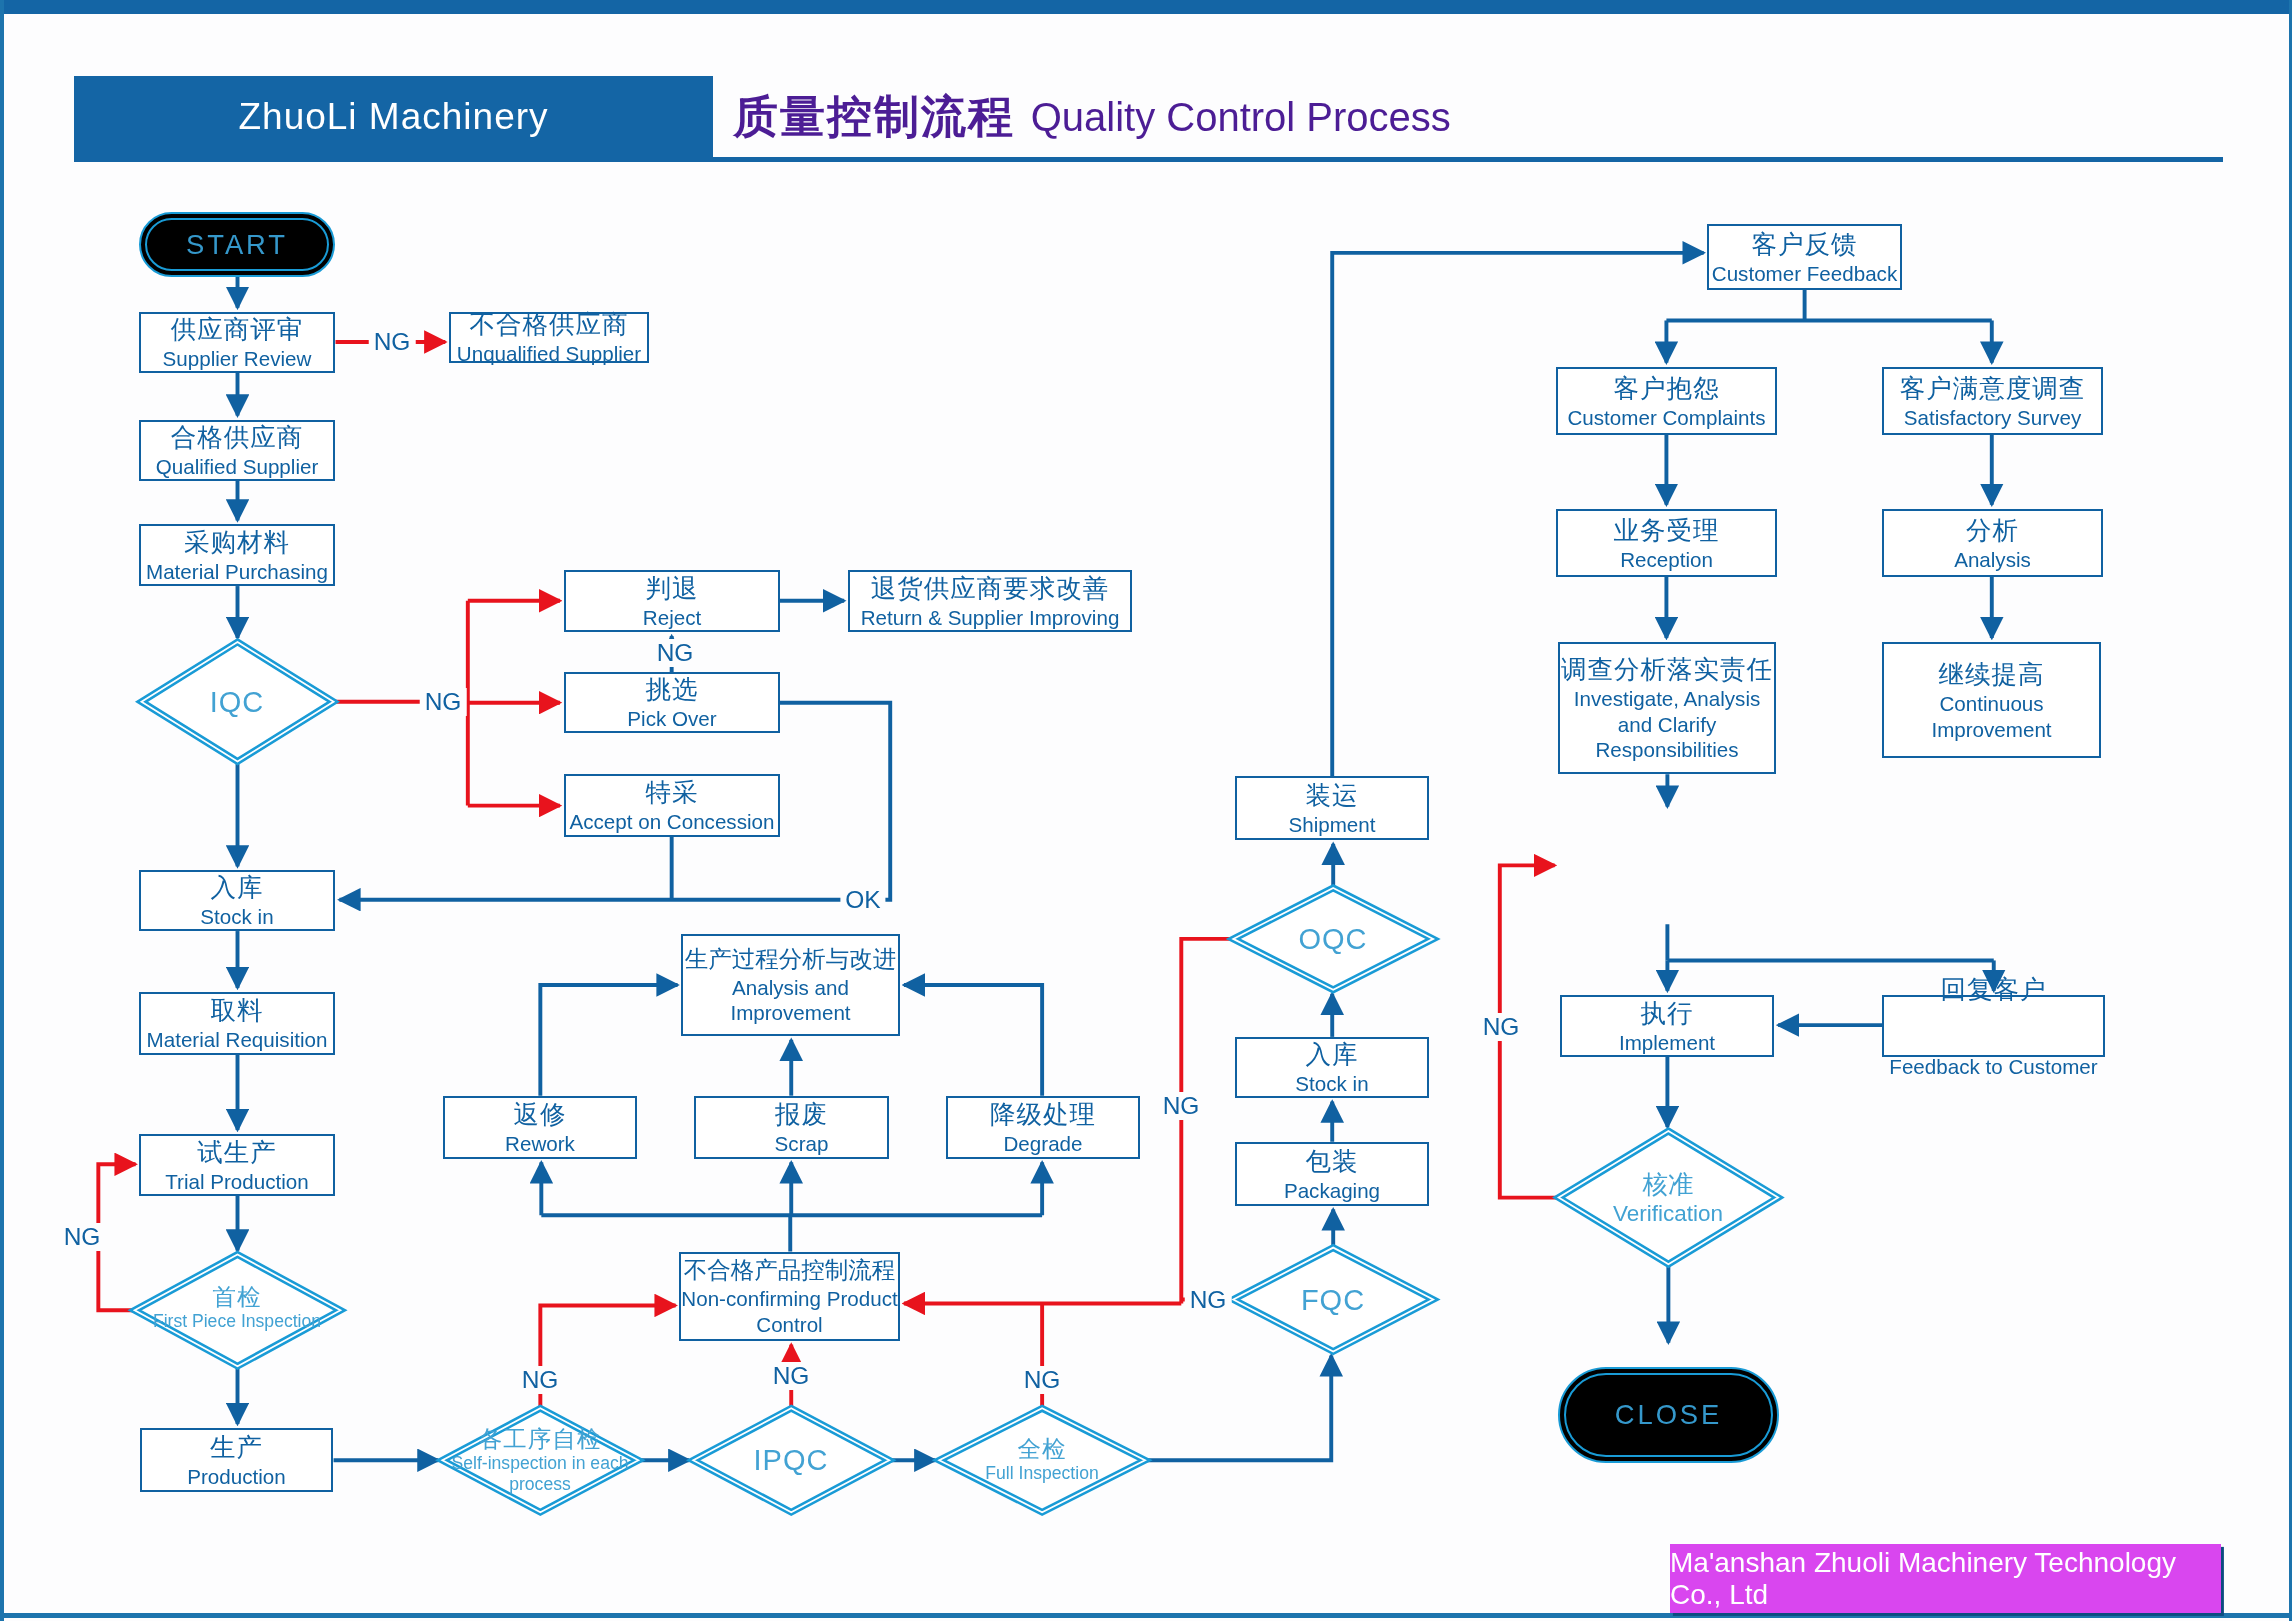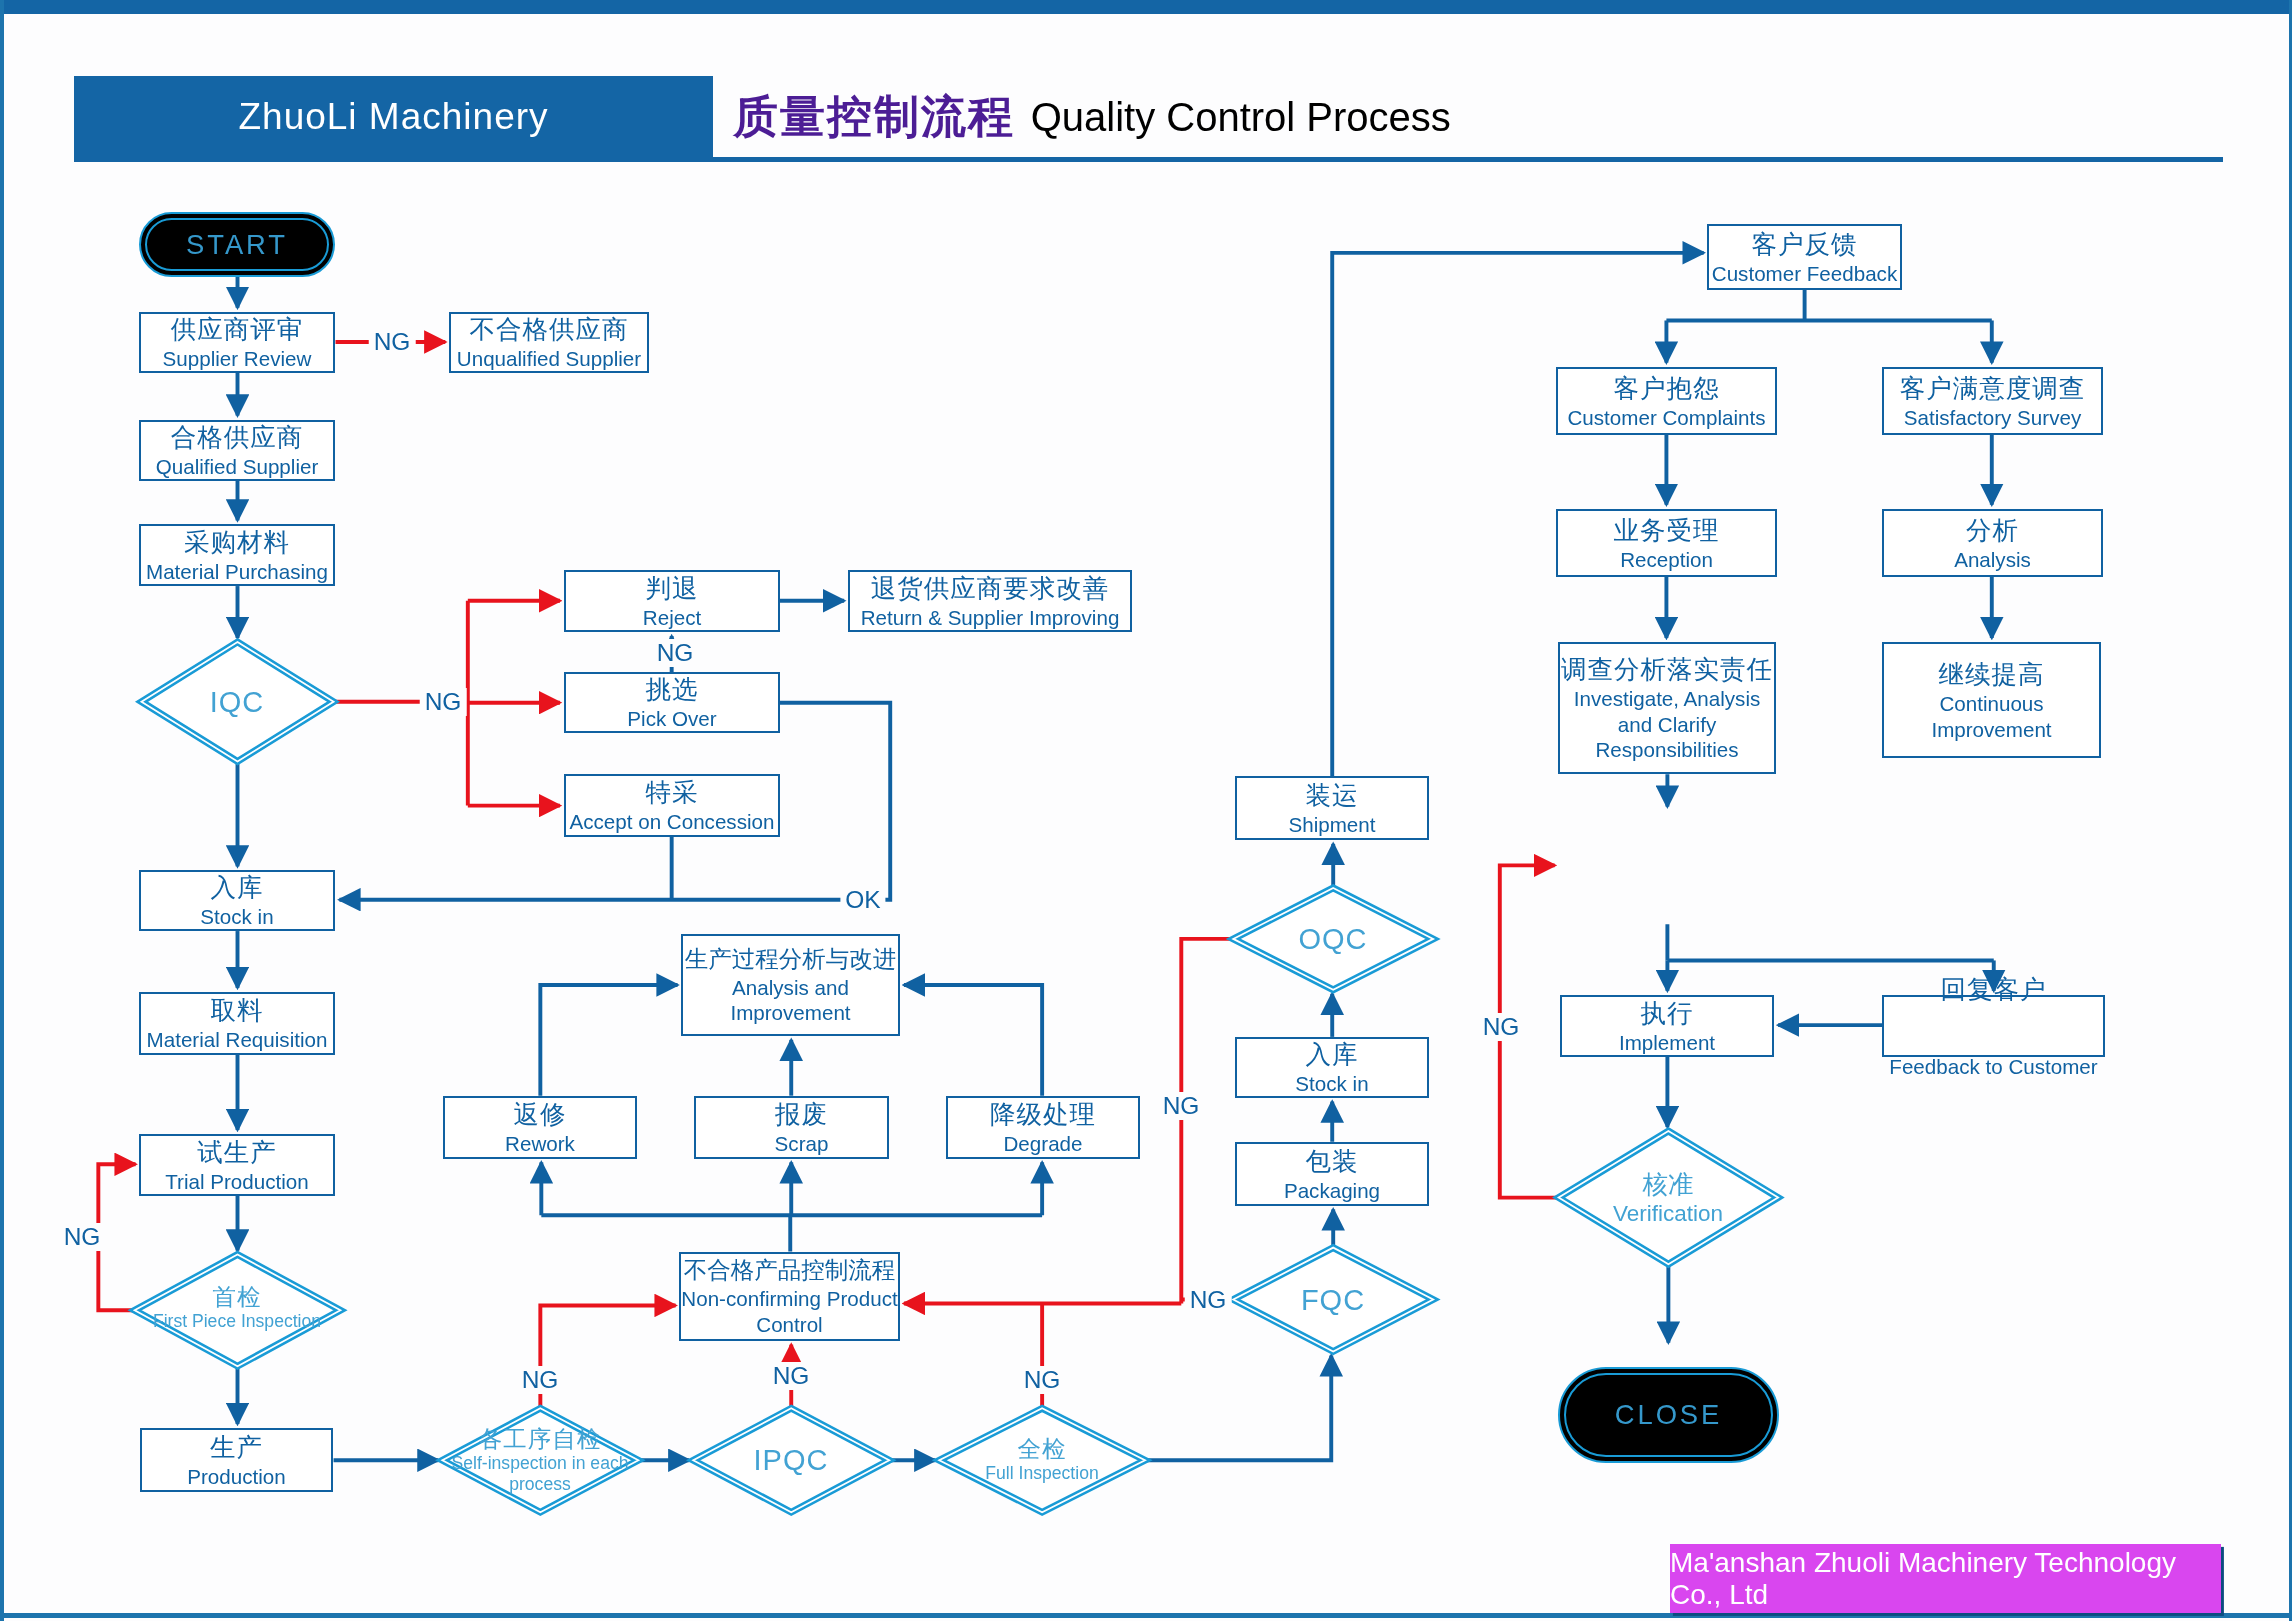--- a/index.html
+++ b/index.html
@@ -9,21 +9,21 @@
   .frame-top{position:absolute;left:0;top:0;width:2293px;height:13.7px;background:#1465a5;}
   .frame-bottom{position:absolute;left:0;top:1613px;width:2293px;height:4.9px;background:#1d74ad;}
   .frame-left{position:absolute;left:0;top:0;width:3.9px;height:1621px;background:#1d74ad;}
   .frame-right{position:absolute;left:2289px;top:0;width:3.9px;height:1621px;background:#1d74ad;}
   
   .logo-box{position:absolute;left:74px;top:76px;width:639px;height:82px;background:#1465a5;
             display:flex;align-items:center;justify-content:center;}
   .logo-box span{color:#fff;font-size:37px;letter-spacing:1px;font-weight:500;}
   .title{position:absolute;left:733px;top:76px;height:82px;display:flex;align-items:center;}
   .title .t-zh{font-size:45px;font-weight:bold;color:#4c1d95;letter-spacing:2px;}
-  .title .t-en{font-size:40px;color:#000000;margin-left:15.7px;}
+  .title .t-en{font-size:40px;color:#4c1d95;margin-left:15.7px;}
   .rule{position:absolute;left:74px;top:157px;width:2149px;height:4.9px;background:#1465a5;}
   
   .footer{position:absolute;left:1670px;top:1544px;width:551px;height:69px;background:#d946ef;
           display:flex;align-items:center;justify-content:center;box-shadow:2.9px 2.9px 0 #0d4c80;}
   .footer span{color:#fff;font-size:28px;}
   
   .node{position:absolute;border:2.9px solid #1061a1;background:#fff;color:#1061a1;
         display:flex;flex-direction:column;align-items:center;justify-content:center;
         text-align:center;box-sizing:border-box;}
   .zh{font-size:25.5px;line-height:1.3;letter-spacing:1px;}
@@ -165,21 +165,21 @@
   <div class="stadium" style="left:1558px;top:1347px;width:221px;height:96px;">
     <div class="inner">
         <span>CLOSE</span>
       </div>
   </div>
 
   <div class="node" style="left:139px;top:312px;width:196px;height:61px;">
     <div class="zh">供应商评审</div>
     <div class="en">Supplier Review</div>
   </div>
-  <div class="node" style="left:449px;top:312px;width:200px;height:61px;">
+  <div class="node" style="left:449px;top:312px;width:200px;height:51px;">
     <div class="zh">不合格供应商</div>
     <div class="en">Unqualified Supplier</div>
   </div>
   <div class="node" style="left:139px;top:420px;width:196px;height:61px;">
     <div class="zh">合格供应商</div>
     <div class="en">Qualified Supplier</div>
   </div>
   <div class="node" style="left:139px;top:524px;width:196px;height:62px;">
     <div class="zh">采购材料</div>
     <div class="en">Material Purchasing</div>

